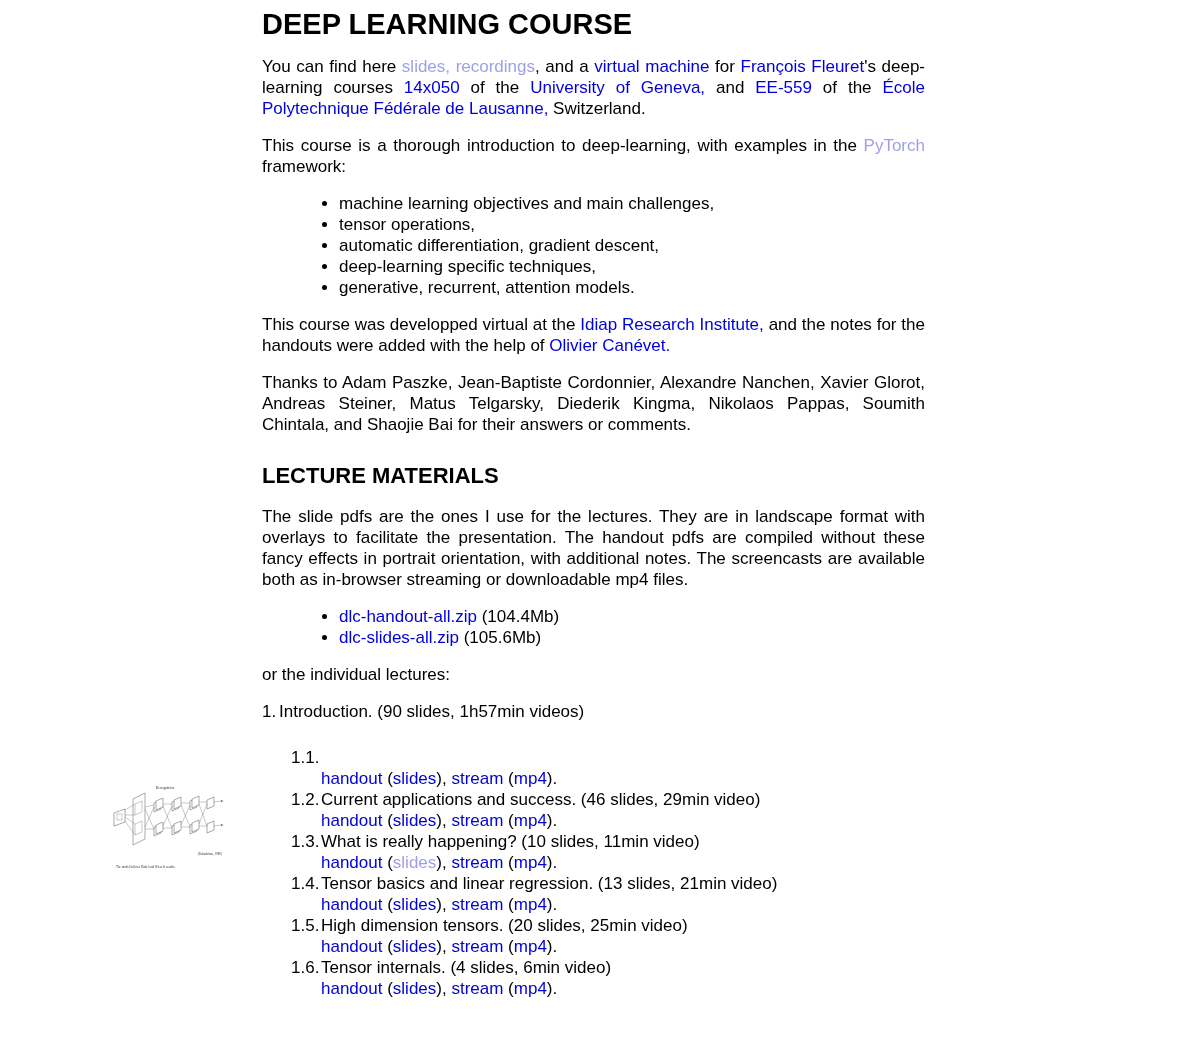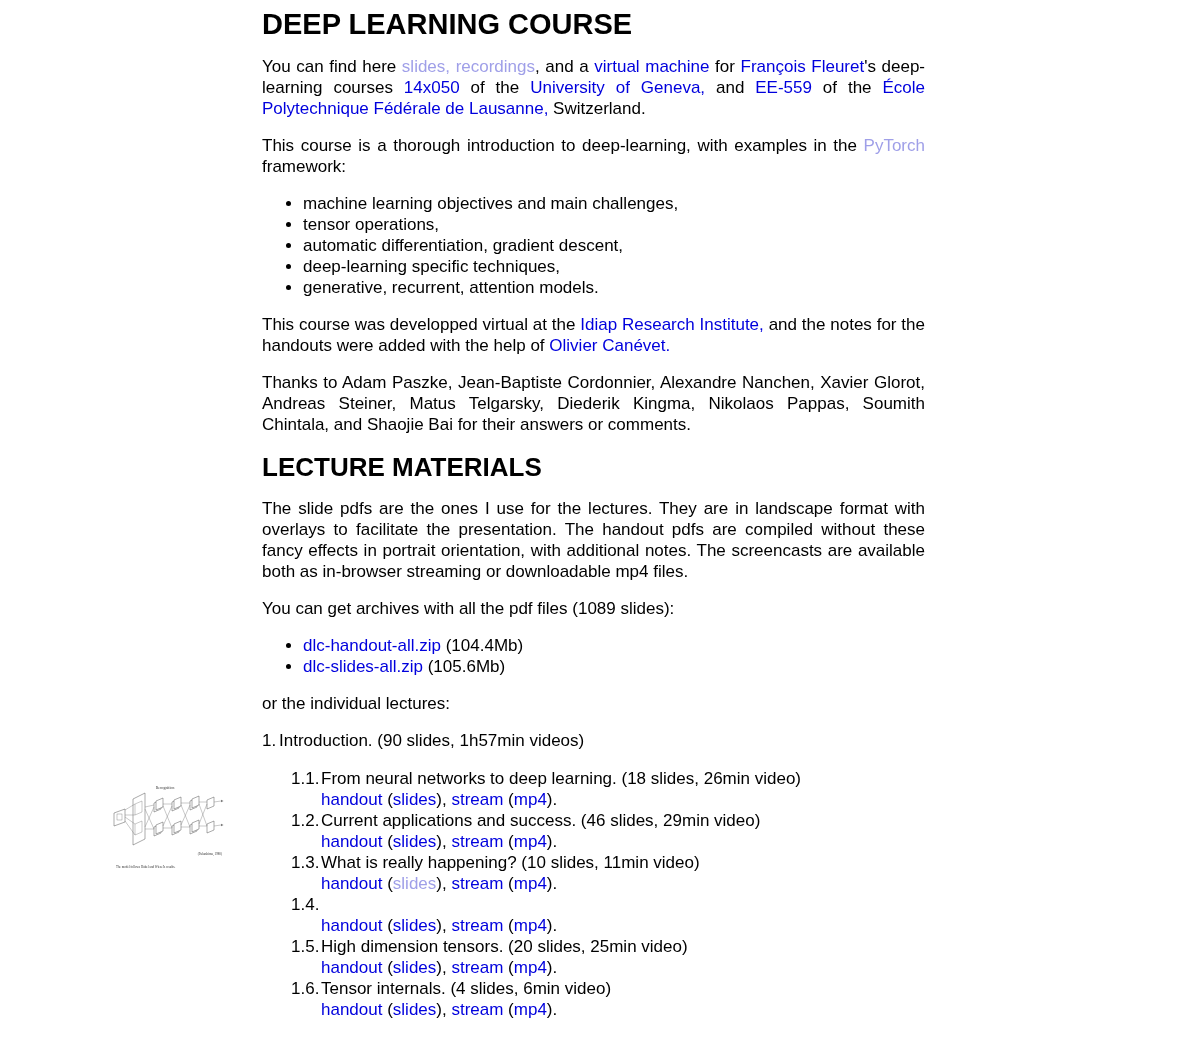--- a/index.html
+++ b/index.html
@@ -1,29 +1,29 @@
 <!DOCTYPE html>
 <html style="--link: #0000dd; --visited: #9f9fe8; --text: #000000;"><head>
 <meta charset="utf-8">
 <style>
   :root{ --link:#0000dd; --visited:#9f9fe8; --text:#000000; }
   *{ box-sizing:border-box; }
   html,body{ margin:0; padding:0; background:#ffffff; width:1200px; height:1057px; overflow:hidden; }
   body{ font-family:"Liberation Sans","DejaVu Sans",sans-serif; color:var(--text); }
   .main{ position:absolute; left:262px; top:8px; width:663px; font-size:17px; line-height:21px; }
   h1{ font-size:29px; line-height:32px; font-weight:bold; margin:0 0 16px 0; }
-  h2{ font-size:26px; line-height:29px; font-weight:bold; margin:18px 0 16px 0; }
+  h2{ font-size:22px; line-height:29px; font-weight:bold; margin:26px 0 16px 0; }
   p{ margin:16px 0; text-align:justify; }
   ul{ margin:16px 0; padding-left:41px; list-style:disc; }
-  li{ line-height:21px; }
+  li{ line-height:21px;margin-left:36px; }
   .lnk{ color:var(--link); text-decoration:none; cursor:pointer; }
   .lnk.visited{ color:var(--visited); }
   .lecture-row{ display:flex; margin-top:16px; }
   .lec-num{ width:17px; flex:none; }
-  .sub-list{ margin-left:29px; margin-top:17px; }
+  .sub-list{ margin-left:29px; margin-top:25px; }
   .sub-line{ display:flex; }
   .sub-num{ width:30px; flex:none; }
   .sub-links{ margin-left:30px; }
   .figure{ position:absolute; left:108px; top:779px; width:120px; height:94px; }
   .figure svg{ width:100%; height:100%; }
   .fig-line{ stroke:#777; stroke-width:0.4; fill:none; }
   .fig-plane{ stroke:#555; stroke-width:0.5; fill:#ffffff; }
   .fig-text{ font-family:"Liberation Serif","DejaVu Serif",serif; fill:#333; }
 </style>
 </head>
@@ -47,40 +47,38 @@
 
 
   <p><span>This course was developped virtual at the </span><a class="lnk">Idiap Research Institute,</a><span> and the notes for the hand­outs were added with the help of </span><a class="lnk">Olivier Canévet.</a></p>
 
   <p><span>Thanks to Adam Paszke, Jean-Baptiste Cordonnier, Alexandre Nanchen, Xavier Glorot, An­dreas Steiner, Matus Telgarsky, Diederik Kingma, Nikolaos Pappas, Soumith Chintala, and Shaojie Bai for their answers or comments.</span></p>
 
   <h2>LECTURE MATERIALS</h2>
 
   <p><span>The slide pdfs are the ones I use for the lectures. They are in landscape format with overlays to facilitate the presentation. The handout pdfs are compiled without these fancy effects in por­trait orientation, with additional notes. The screencasts are available both as in-browser streaming or downloadable mp4 files.</span></p>
 
-  <p><span>You can get archives with all the pdf files (1089 slides):</span></p>
 
   <ul>
     <li><span><a class="lnk">dlc-handout-all.zip</a><span> (104.4Mb)</span></span></li>
     <li><span><a class="lnk">dlc-slides-all.zip</a><span> (105.6Mb)</span></span></li>
   </ul>
 
   <p><span>or the individual lectures:</span></p>
 
   <div class="lecture-row">
     <span class="lec-num">1.</span>
     <span>Introduction. (90 slides, 1h57min videos)</span>
   </div>
 
   <div class="sub-list">
 
     <div class="sub-item">
       <div class="sub-line">
         <span class="sub-num">1.1.</span>
-        <span>From neural networks to deep learning. (18 slides, 26min video)</span>
       </div>
       <div class="sub-links"><a class="lnk">handout</a><span> (</span><a class="lnk">slides</a><span>), </span><a class="lnk">stream</a><span> (</span><a class="lnk">mp4</a><span>).</span></div>
     </div>
 
     <div class="sub-item">
       <div class="sub-line">
         <span class="sub-num">1.2.</span>
         <span>Current applications and success. (46 slides, 29min video)</span>
       </div>
       <div class="sub-links"><a class="lnk">handout</a><span> (</span><a class="lnk">slides</a><span>), </span><a class="lnk">stream</a><span> (</span><a class="lnk">mp4</a><span>).</span></div>
@@ -90,20 +88,21 @@
       <div class="sub-line">
         <span class="sub-num">1.3.</span>
         <span>What is really happening? (10 slides, 11min video)</span>
       </div>
       <div class="sub-links"><a class="lnk">handout</a><span> (</span><a class="lnk visited">slides</a><span>), </span><a class="lnk">stream</a><span> (</span><a class="lnk">mp4</a><span>).</span></div>
     </div>
 
     <div class="sub-item">
       <div class="sub-line">
         <span class="sub-num">1.4.</span>
+        <span>Tensor basics and linear regression. (13 slides, 21min video)</span>
       </div>
       <div class="sub-links"><a class="lnk">handout</a><span> (</span><a class="lnk">slides</a><span>), </span><a class="lnk">stream</a><span> (</span><a class="lnk">mp4</a><span>).</span></div>
     </div>
 
     <div class="sub-item">
       <div class="sub-line">
         <span class="sub-num">1.5.</span>
         <span>High dimension tensors. (20 slides, 25min video)</span>
       </div>
       <div class="sub-links"><a class="lnk">handout</a><span> (</span><a class="lnk">slides</a><span>), </span><a class="lnk">stream</a><span> (</span><a class="lnk">mp4</a><span>).</span></div>

